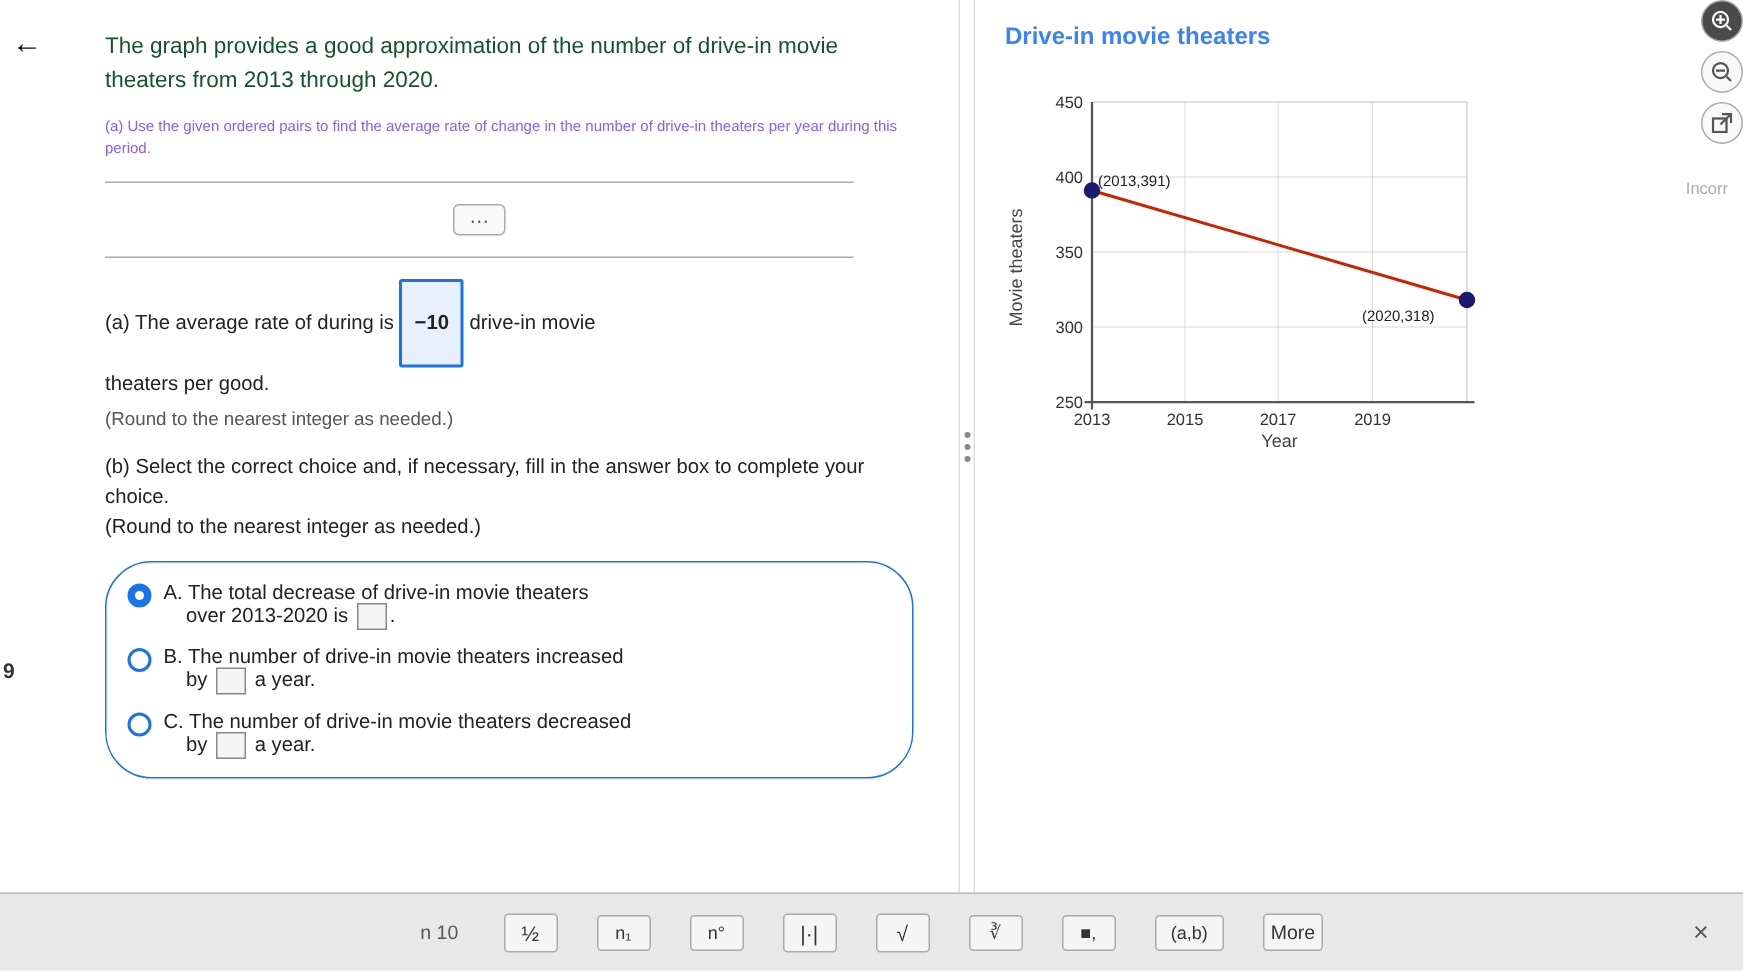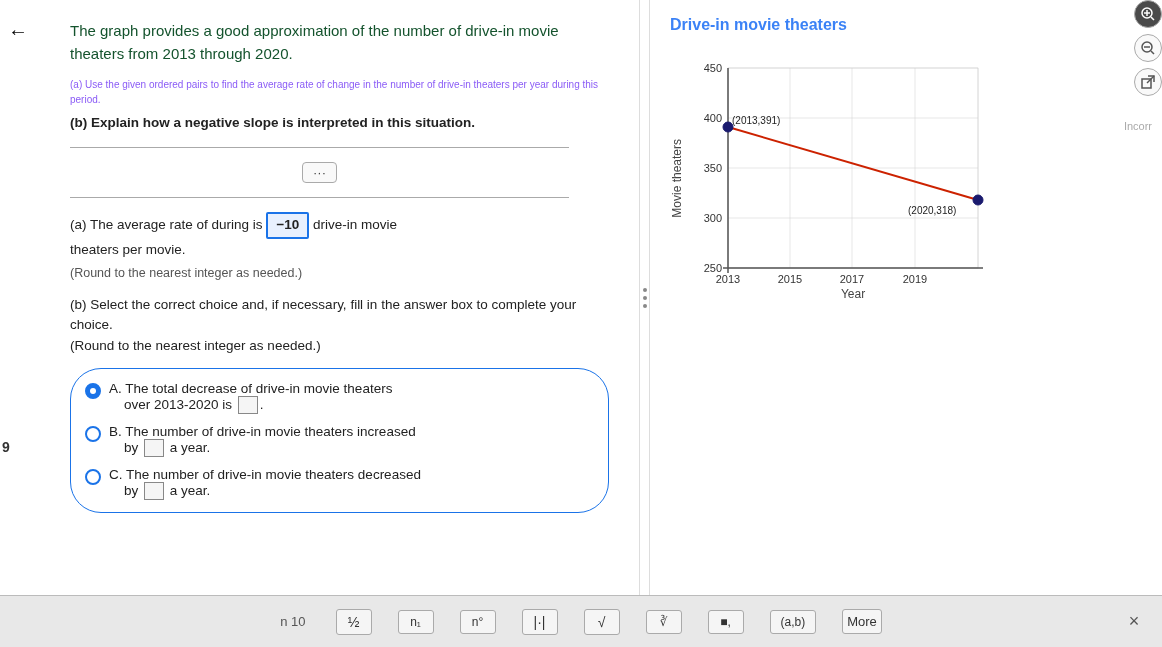--- a/index.html
+++ b/index.html
@@ -71,21 +71,21 @@
       font-size: 13.5px;
       line-height: 1.7;
       color: #222;
       margin-bottom: 10px;
     }
 
     .answer-section .highlight-box {
       display: inline-block;
       border: 2px solid #1a73e8;
       background: #e8f0fe;
-      padding: 0 8px;
+      padding: 16px 8px;
       min-width: 36px;
       text-align: center;
       font-weight: bold;
       border-radius: 2px;
     }
 
     .part-b-text {
       font-size: 13.5px;
       line-height: 1.5;
       color: #222;
@@ -246,34 +246,33 @@
   <div class="left-panel">
 
     <span class="back-arrow">←</span>
 
     <div class="problem-text" style="margin-left:40px;">
       <p>The graph provides a good approximation of the number of drive-in movie theaters from 2013 through 2020.</p>
     </div>
 
     <div style="margin-left:40px; margin-top:10px;">
       <p style="font-size:10px;line-height:1.5;color:#8b5cf6;">(a) Use the given ordered pairs to find the average rate of change in the number of drive-in theaters per year during this period.</p>
-      <p style="font-size:13.5px;line-height:1.5;color:#222;font-weight:bold;margin-top:6px;">(b) Explain how a negative slope is interpreted in this situation.</p>
     </div>
 
     <div style="margin: 14px 40px; text-align:center;">
       <hr class="divider-line">
       <button class="ellipsis-btn">···</button>
       <hr class="divider-line">
     </div>
 
     <div class="answer-section" style="margin-left:40px;">
       <span>(a) The average rate of during is</span>
       <span class="highlight-box">−10</span>
       <span> drive-in movie</span><br>
-      <span>theaters per movie.</span><br>
+      <span>theaters per good.</span><br>
       <span style="font-size:12.5px;color:#555;">(Round to the nearest integer as needed.)</span>
     </div>
 
     <div class="part-b-text" style="margin-left:40px; margin-top:10px;">
       <p>(b) Select the correct choice and, if necessary, fill in the answer box to complete your choice.</p>
       <p>(Round to the nearest integer as needed.)</p>
     </div>
 
     <div class="choices-box" style="margin-left:40px;border-radius:31px;">
 

